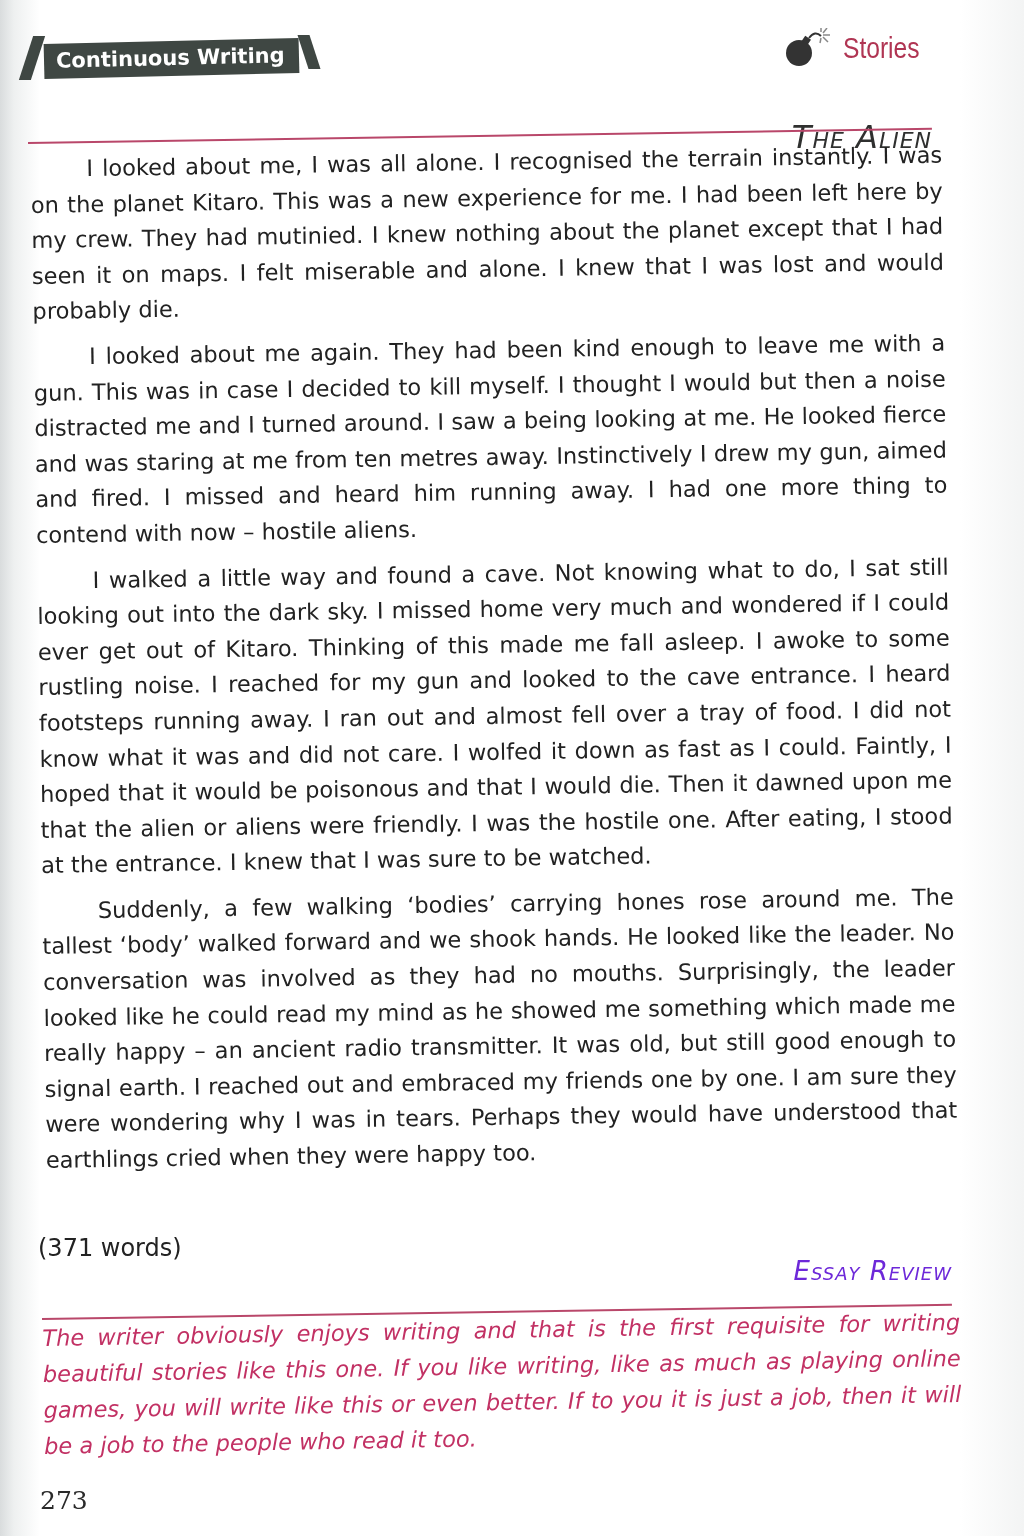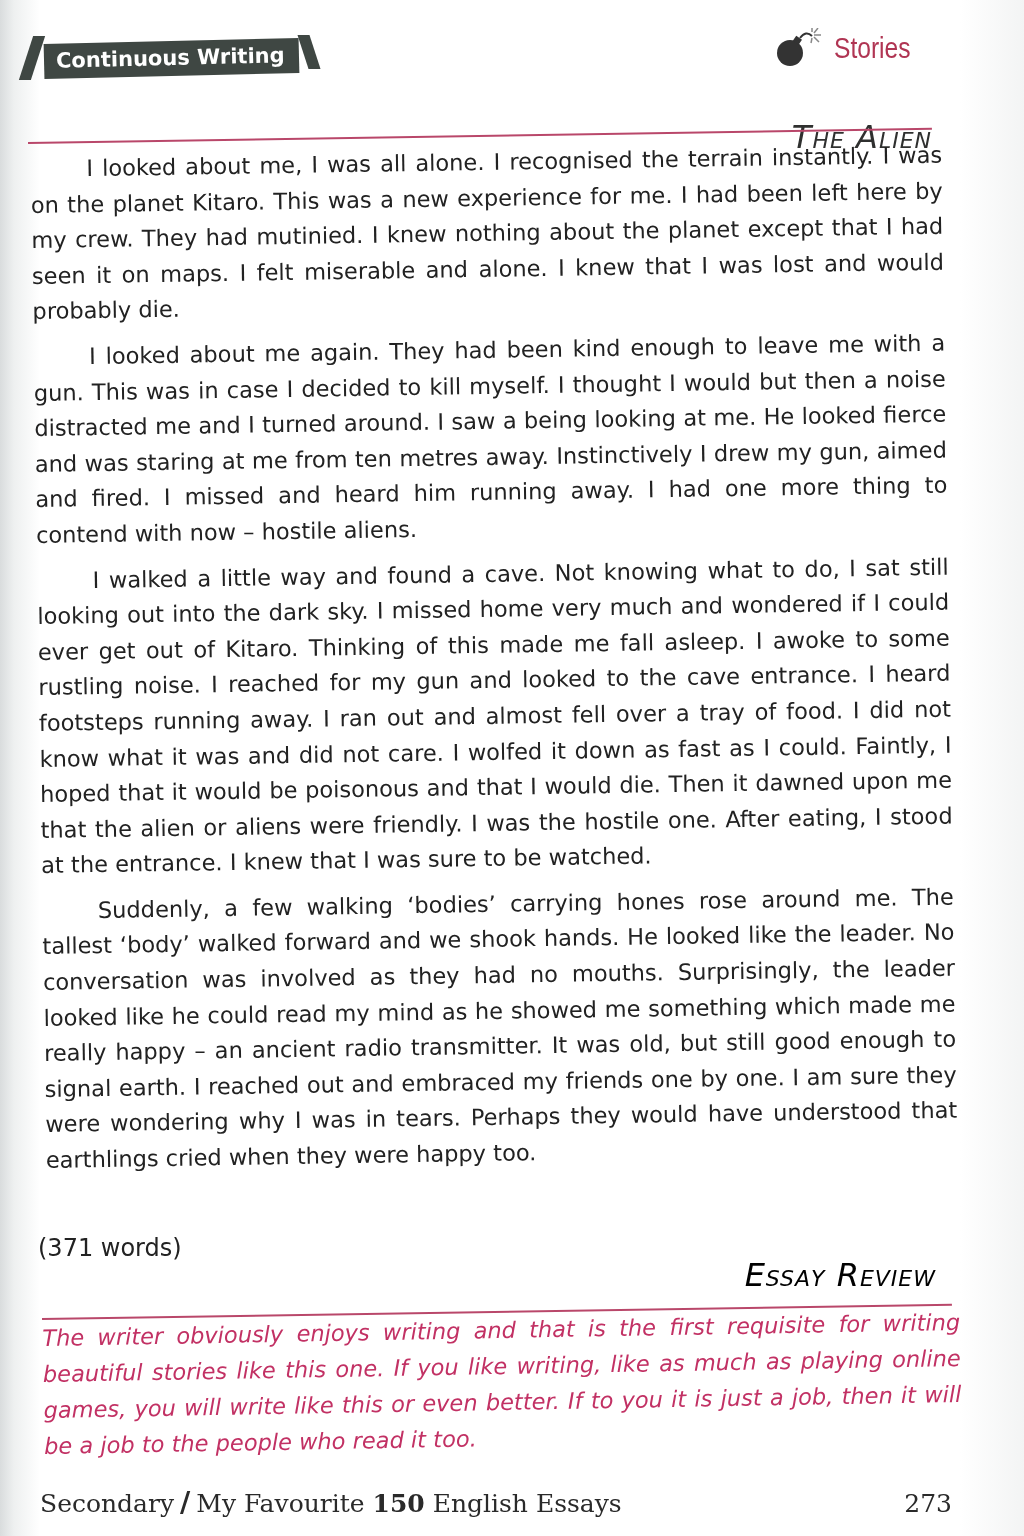--- a/index.html
+++ b/index.html
@@ -20,21 +20,21 @@
   }
   .banner .slash.right { transform: skewX(18deg); margin-left: 4px; height: 34px; margin-top: -12px; }
   .banner .label {
     margin-left: 6px;
     background: #3f4743; color: #fff;
     font-family: "DejaVu Sans", sans-serif; font-weight: bold;
     font-size: 21px; padding: 5px 14px 6px 12px;
     transform: rotate(-1.4deg);
   }
   .section-tag {
-    position: absolute; right: 109px; top: 28px;
+    position: absolute; right: 100px; top: 28px;
     display: flex; align-items: center; gap: 8px; text-align: right;
   }
   .section-tag .bomb { width: 52px; height: 40px; }
   .section-tag .txt {
     font-family: "Liberation Sans", sans-serif; font-size: 30px;
     color: #b03553; transform: scaleX(0.82); transform-origin: left center;
     margin-right: -12px;
   }
   .title {
     position: absolute; right: 92px; top: 88px;
@@ -51,23 +51,23 @@
     font-family: "DejaVu Sans", sans-serif; font-size: 22.5px;
     line-height: 35.6px; color: #222;
     transform: rotate(-0.9deg); transform-origin: left top;
   }
   .story p { margin: 0 0 10px 0; text-indent: 56px; text-align: justify; }
   .wordcount {
     position: absolute; left: 38px; top: 1234px;
     font-size: 24px; color: #222;
   }
   .review-title {
-    position: absolute; right: 88px; top: 1256px;
+    position: absolute; right: 72px; top: 1256px;
     font-family: "DejaVu Sans", sans-serif; font-style: italic;
-    font-size: 32px; color: #000000; letter-spacing: 1px;
+    font-size: 26px; color: #6d28d9; letter-spacing: 1px;
     font-variant: small-caps;
   }
   .review {
     position: absolute; left: 42px; top: 1320px; width: 918px;
     font-family: "DejaVu Sans", sans-serif; font-style: italic;
     font-size: 22.5px; line-height: 36px; color: #c23164;
     transform: rotate(-1deg); transform-origin: left top;
     text-align: justify;
   }
   .footer {
@@ -114,19 +114,14 @@
 </div>
 
 <div class="wordcount">(371 words)</div>
 
 <div class="review-title">Essay Review</div>
 <div class="rule" style="left:42px; top:1318px; width:910px; transform: rotate(-0.9deg); transform-origin:left top;"></div>
 
 <div class="review">The writer obviously enjoys writing and that is the first requisite for writing beautiful stories like this one. If you like writing, like as much as playing online games, you will write like this or even better. If to you it is just a job, then it will be a job to the people who read it too.</div>
 
 <div class="footer">
-  <div class="left">
-    <span>Secondary</span><span class="sep">/</span><span>My Favourite</span>
-    <span class="num">150</span>
-    <span>English Essays</span>
-  </div>
   <div class="right">273</div>
 </div>
 
 </body></html>

